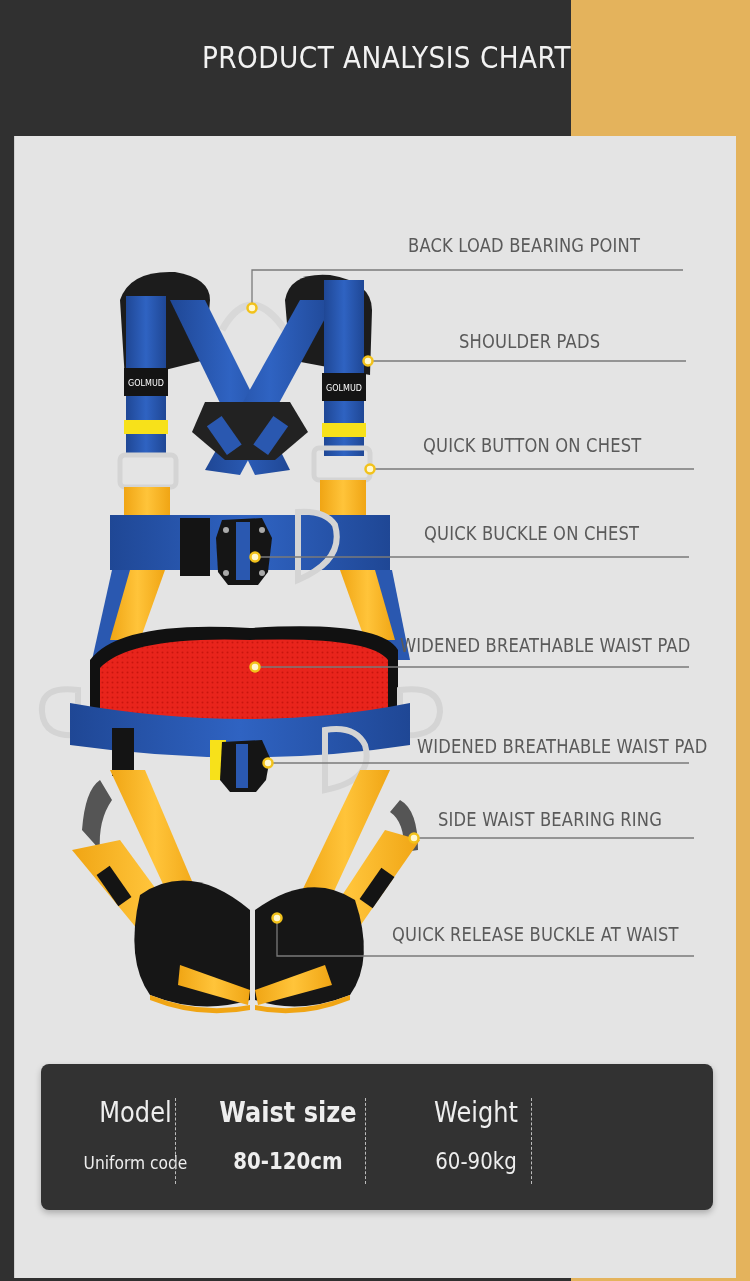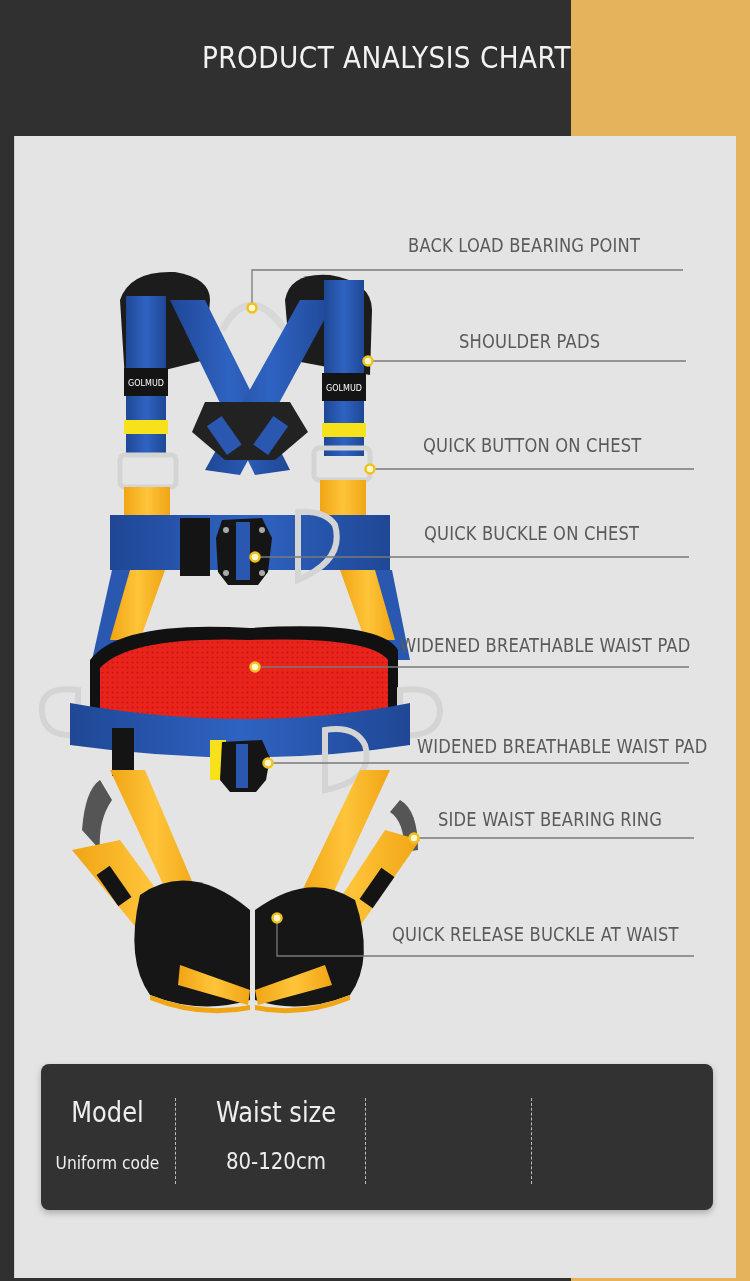--- a/index.html
+++ b/index.html
@@ -22,21 +22,21 @@
   .callout-label {
     position: absolute; color: #5a5a5a; font-size: 19px; white-space: nowrap;
     font-family: "DejaVu Sans", sans-serif; transform: scaleX(0.86); transform-origin: left center;
     letter-spacing: 0.2px;
   }
 
   .spec-card {
     position: absolute; left: 41px; top: 1064px; width: 672px; height: 146px;
     background: #323232; border-radius: 8px; box-shadow: 0 3px 6px rgba(0,0,0,0.25);
   }
-  .spec-col { position: absolute; top: 0; height: 146px; text-align: center; color: #eeeeee; }
+  .spec-col { position: absolute; top: 0; height: 146px; text-align: center; color: #eeeeee; margin-left: 28px; }
   .spec-head { position: absolute; left: 0; right: 0; top: 32px; font-size: 28px; font-family: "DejaVu Sans", sans-serif; transform: scaleX(0.86); }
   .spec-val { position: absolute; left: 0; right: 0; top: 84px; font-size: 23px; font-family: "DejaVu Sans", sans-serif; transform: scaleX(0.86); }
   .spec-val.small { font-size: 18px; top: 88px; }
   .spec-divider { position: absolute; top: 34px; height: 86px; border-left: 1px dashed #bdbdbd; }
 </style>
 </head>
 <body>
 
 <div class="header-dark"></div>
 <div class="header-accent"></div>
@@ -169,19 +169,23 @@
     <div class="callout-label" style="left: 438px; top: 808px;">SIDE WAIST BEARING RING</div>
     <div class="callout-label" style="left: 392px; top: 923px;">QUICK RELEASE BUCKLE AT WAIST</div>
   </div>
 
 <div class="spec-card">
   <div class="spec-col" style="left:0;width:133px;">
     <div class="spec-head">Model</div>
     <div class="spec-val small">Uniform code</div>
   </div>
   <div class="spec-divider" style="left:134px;"></div>
-  <div class="spec-col" style="left:140px;width:190px;">
+  <div class="spec-col" style="left:124px;width:190px;font-weight:bold;">
     <div class="spec-head">Waist size</div>
     <div class="spec-val">80-120cm</div>
   </div>
   <div class="spec-divider" style="left:324px;"></div>
+  <div class="spec-col" style="left:324px;width:166px;">
+    <div class="spec-head">Weight</div>
+    <div class="spec-val">60-90kg</div>
+  </div>
   <div class="spec-divider" style="left:490px;"></div>
 </div>
 
 </body></html>

